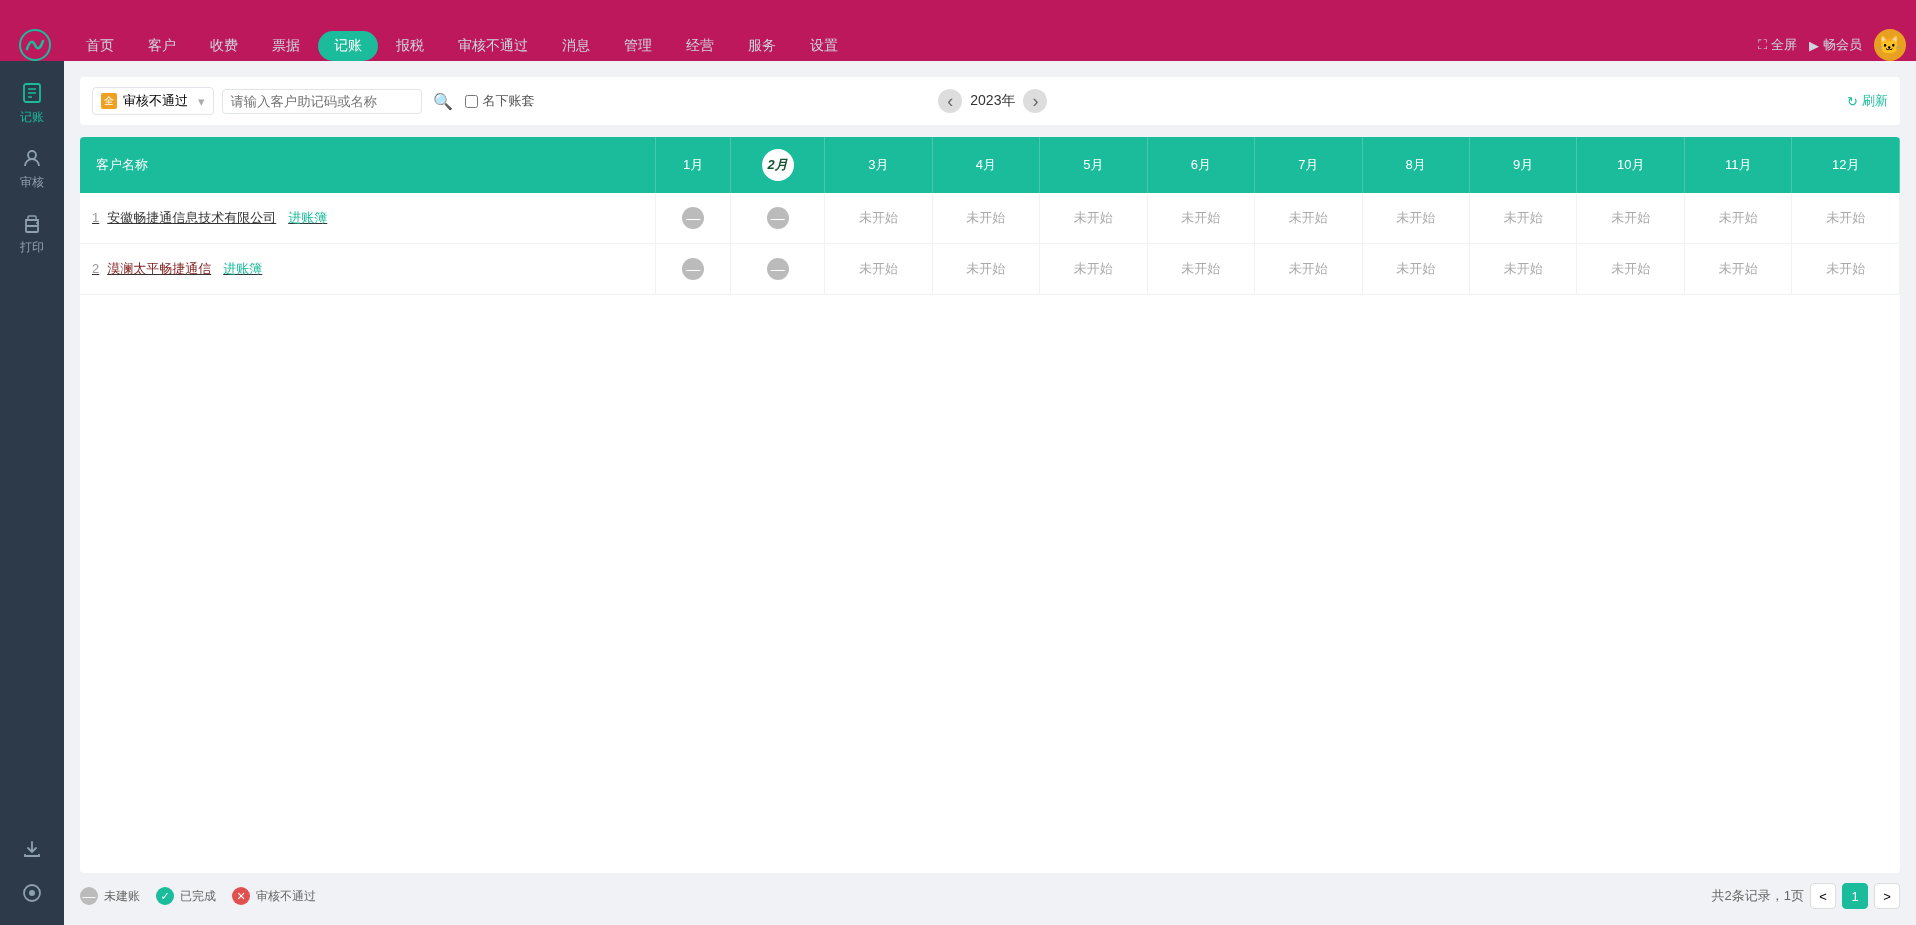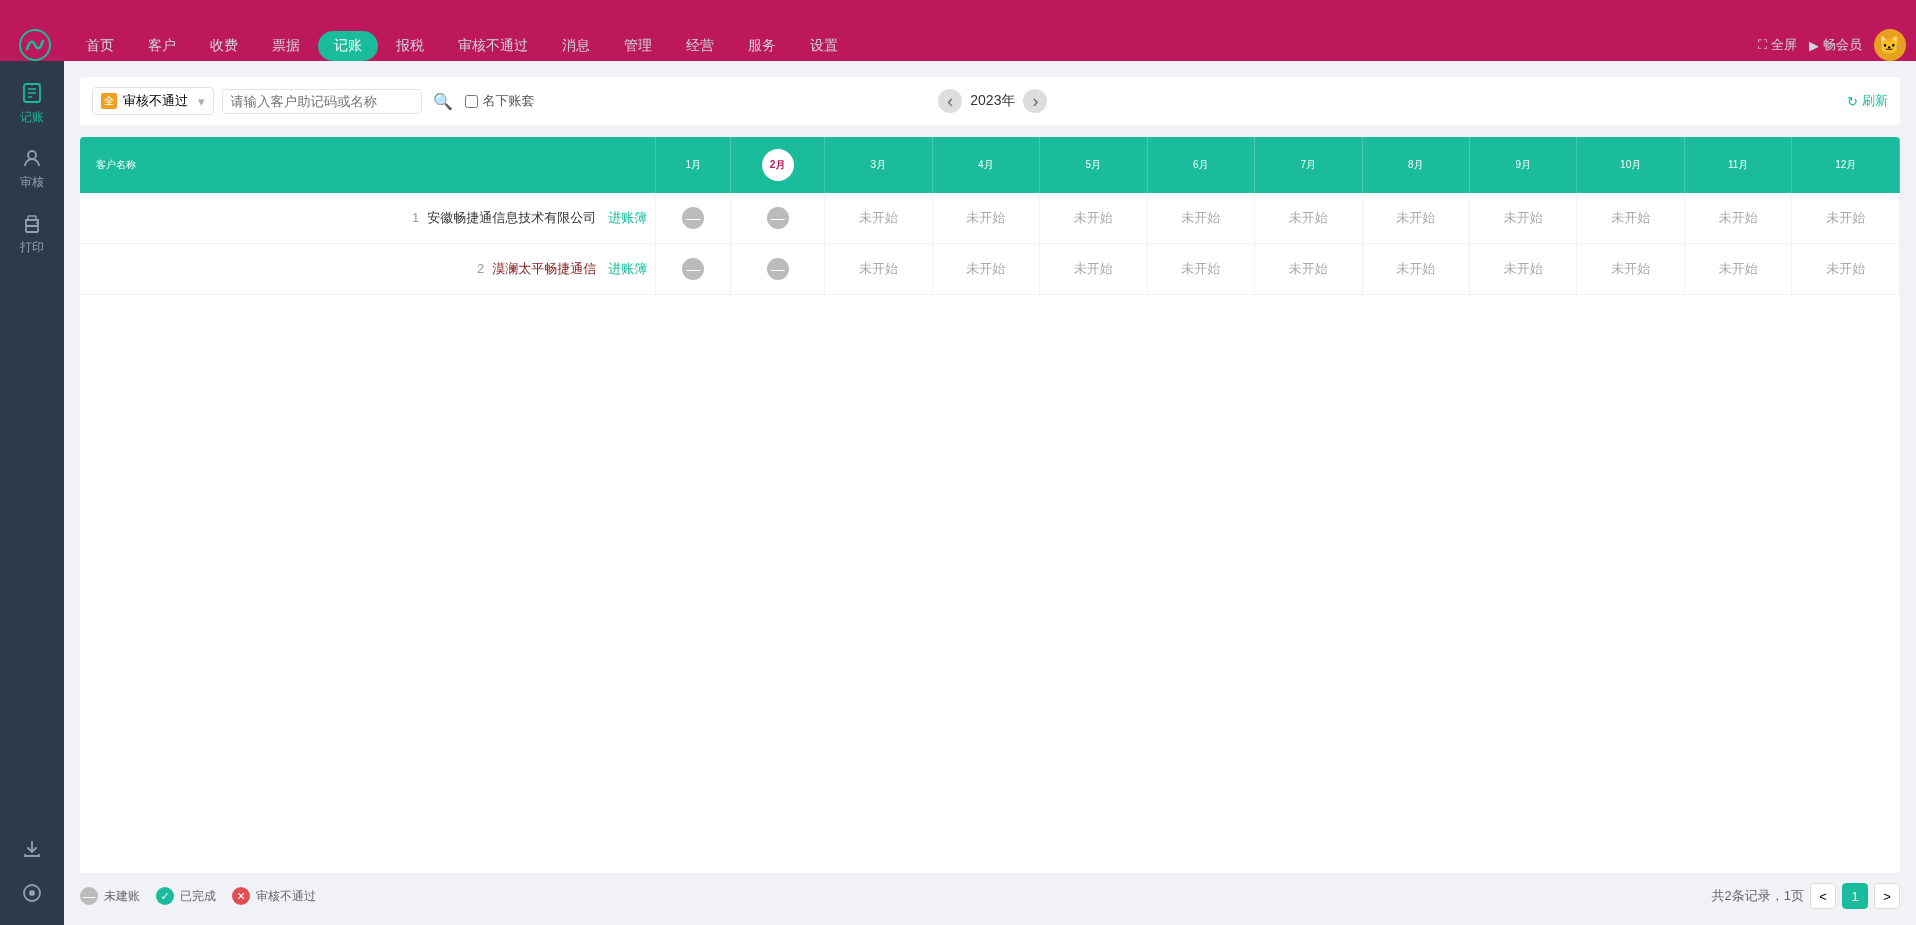--- a/index.html
+++ b/index.html
@@ -225,52 +225,54 @@
       min-width: 1200px;
     }
     thead tr {
       background: #1abc9c;
       color: #fff;
     }
     thead th {
       padding: 12px 8px;
       text-align: center;
       font-weight: normal;
-      font-size: 10px;
+      font-size: 13px;
       border-right: 1px solid rgba(255,255,255,0.2);
     }
     thead th:first-child {
       text-align: left;
       padding-left: 16px;
       min-width: 280px;
     }
     .th-month-active {
       background: #fff;
-      color: #be185d;
+      color: #14532d;
       border-radius: 50%;
       width: 32px;
       height: 32px;
       display: inline-flex;
       align-items: center;
       justify-content: center;
       font-weight: bold;
+      font-style: italic;
     }
     tbody tr {
       border-bottom: 1px solid #f0f2f5;
     }
     tbody td {
       padding: 14px 8px;
       text-align: center;
       font-size: 13px;
       color: #333;
       border-right: 1px solid #f0f2f5;
     }
     tbody td:first-child {
-      text-align: right;
+      text-align: left;
       padding-left: 12px;
+      text-decoration: underline;
     }
 
     
     .footer {
       display: flex;
       align-items: center;
       padding: 10px 0 0 0;
       gap: 16px;
     }
     .legend-item {

